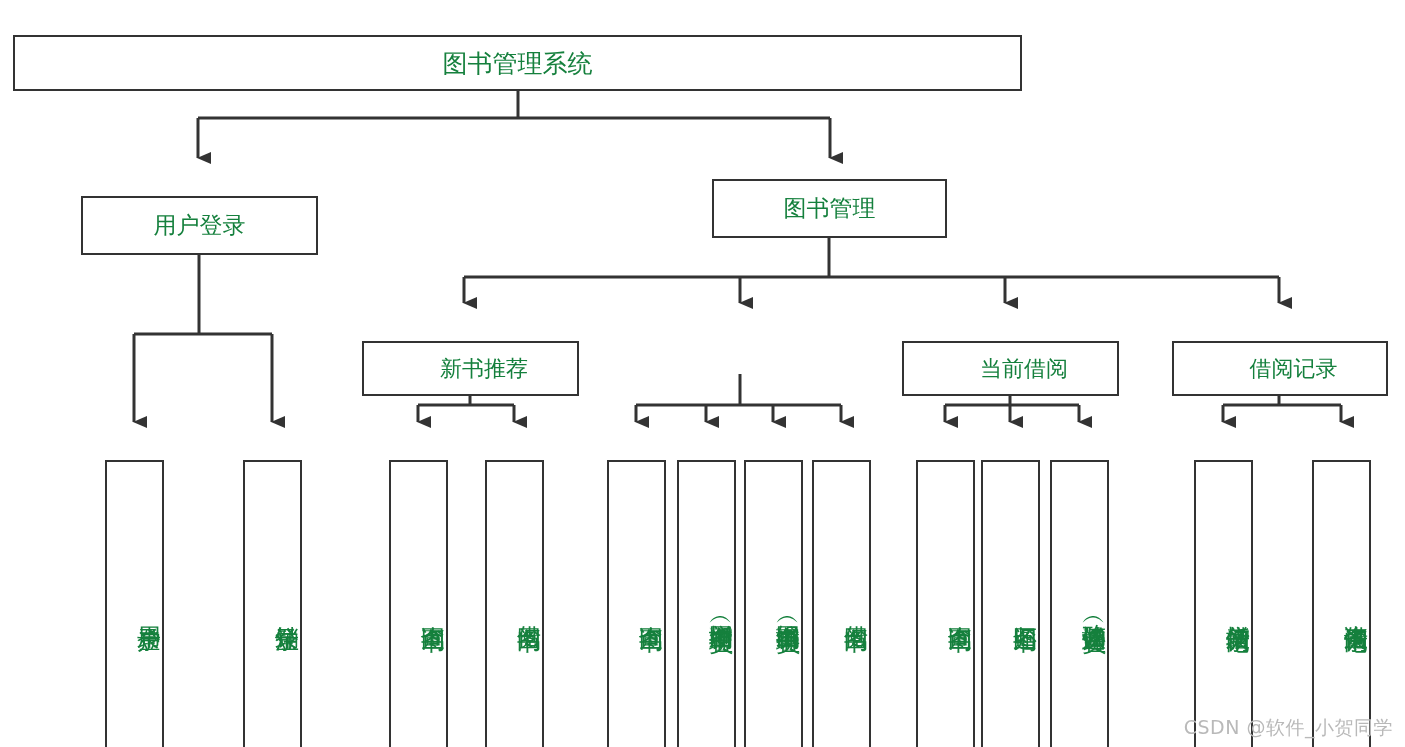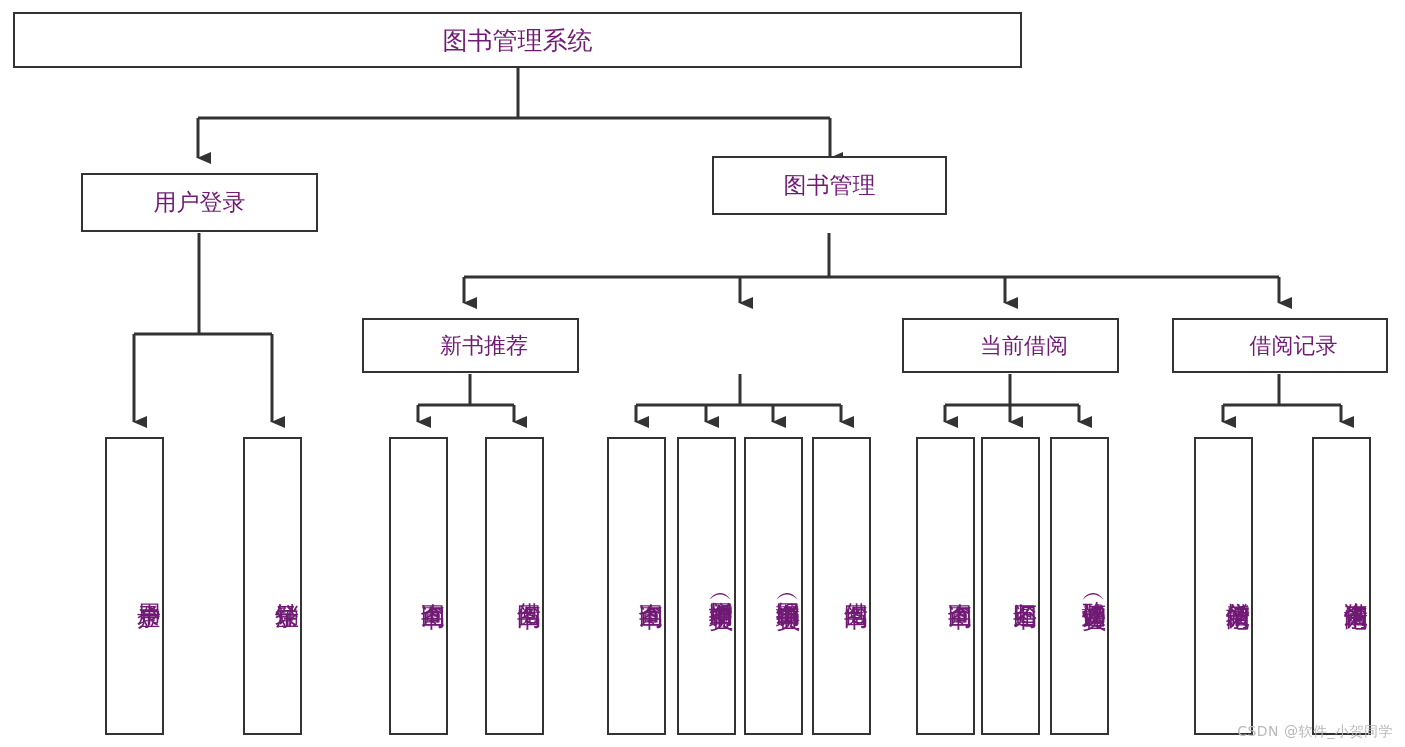--- a/index.html
+++ b/index.html
@@ -27,21 +27,22 @@
     pointer-events: none;
   }
   .node {
     position: absolute;
     box-sizing: border-box;
     border: 2px solid #333333;
     background: #ffffff;
     display: flex;
     align-items: center;
     justify-content: center;
-    color: #701a75;
+    color: #15803d;
+    margin-top: 23px;
   }
   .node.level-root {
     font-size: 25px;
   }
   .node.level-1 {
     font-size: 23px;
   }
   .node.level-2 {
     font-size: 22px;
     padding-left: 27px;
@@ -60,21 +61,21 @@
   .node-label {
     display: block;
   }
   .leaf .node-label {
     text-align: center;
   }
   #watermark {
     position: absolute;
     right: 12px;
     bottom: 6px;
-    font-size: 14px;
+    font-size: 19px;
     color: #b9b9b9;
     letter-spacing: 0.5px;
     white-space: nowrap;
     font-family: "DejaVu Sans", "Liberation Sans", sans-serif;
   }
 </style>
 </head>
 <body>
 
 <div id="canvas">

